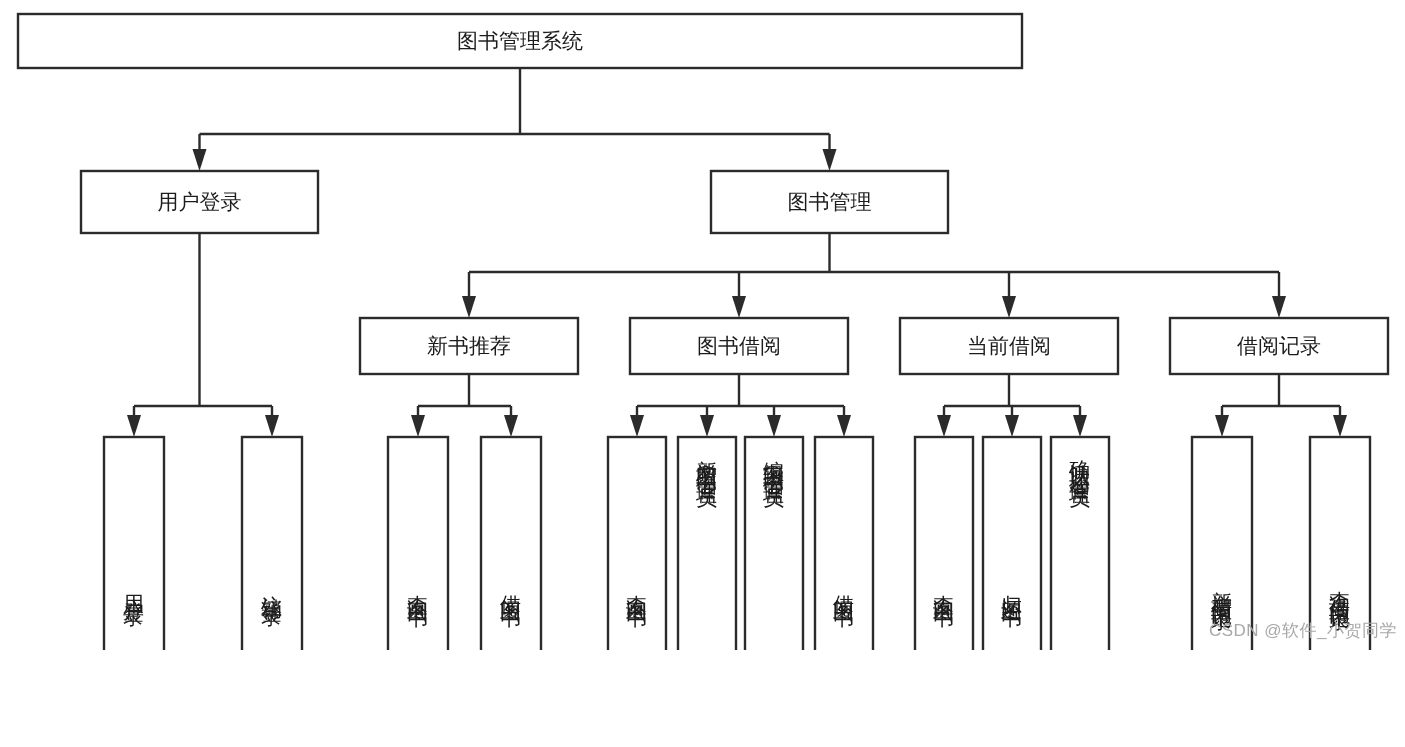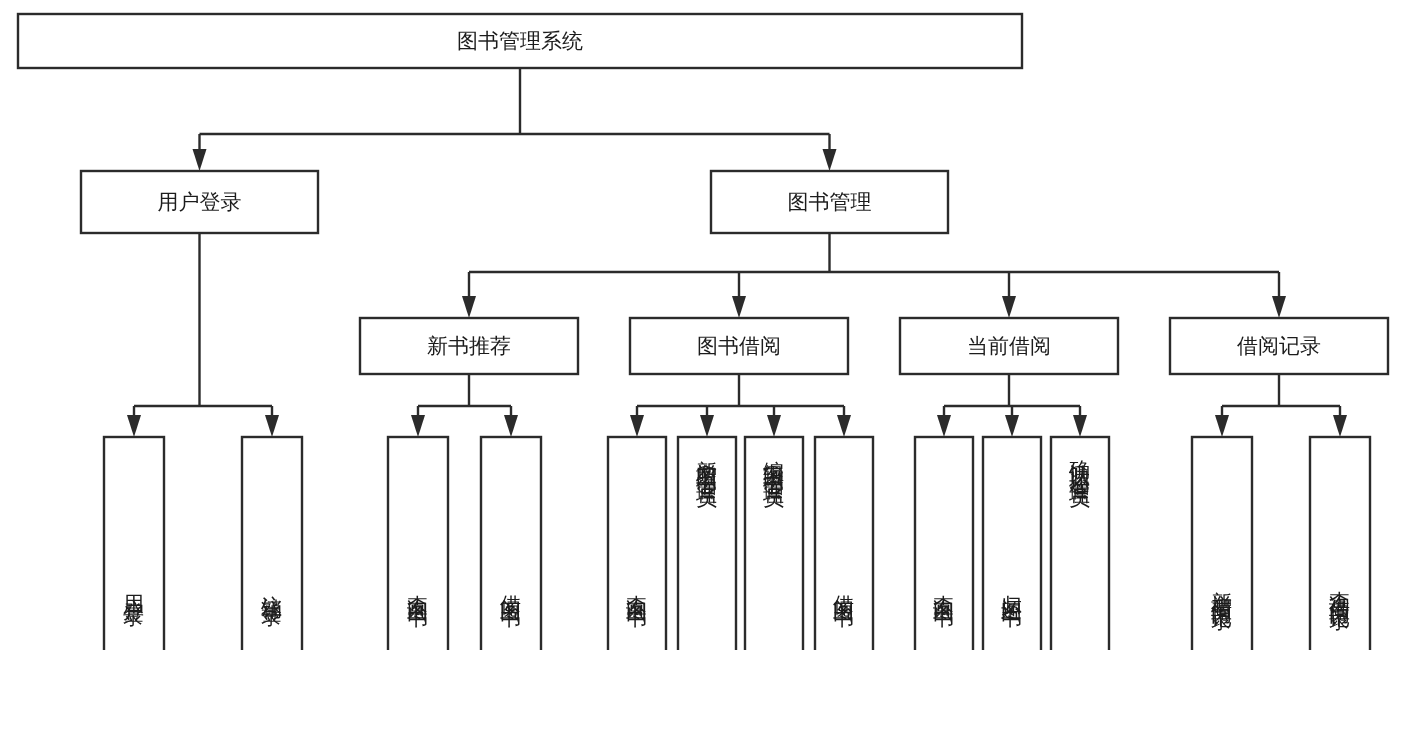--- a/index.html
+++ b/index.html
@@ -245,13 +245,14 @@
         <span class="leaf-label">确认归还（管理员）</span>
       </div>
       <div class="leaf-label-wrap" style="left: 1192px; top: 445px; width: 60px; height: 282px; align-items: center;">
         <span class="leaf-label">新增借阅记录</span>
       </div>
       <div class="leaf-label-wrap" style="left: 1310px; top: 445px; width: 60px; height: 282px; align-items: center;">
         <span class="leaf-label">查询借阅记录</span>
       </div>
     </div>
 
+  <div class="watermark">CSDN @软件_小贺同学</div>
 </div>
 
 </body></html>

